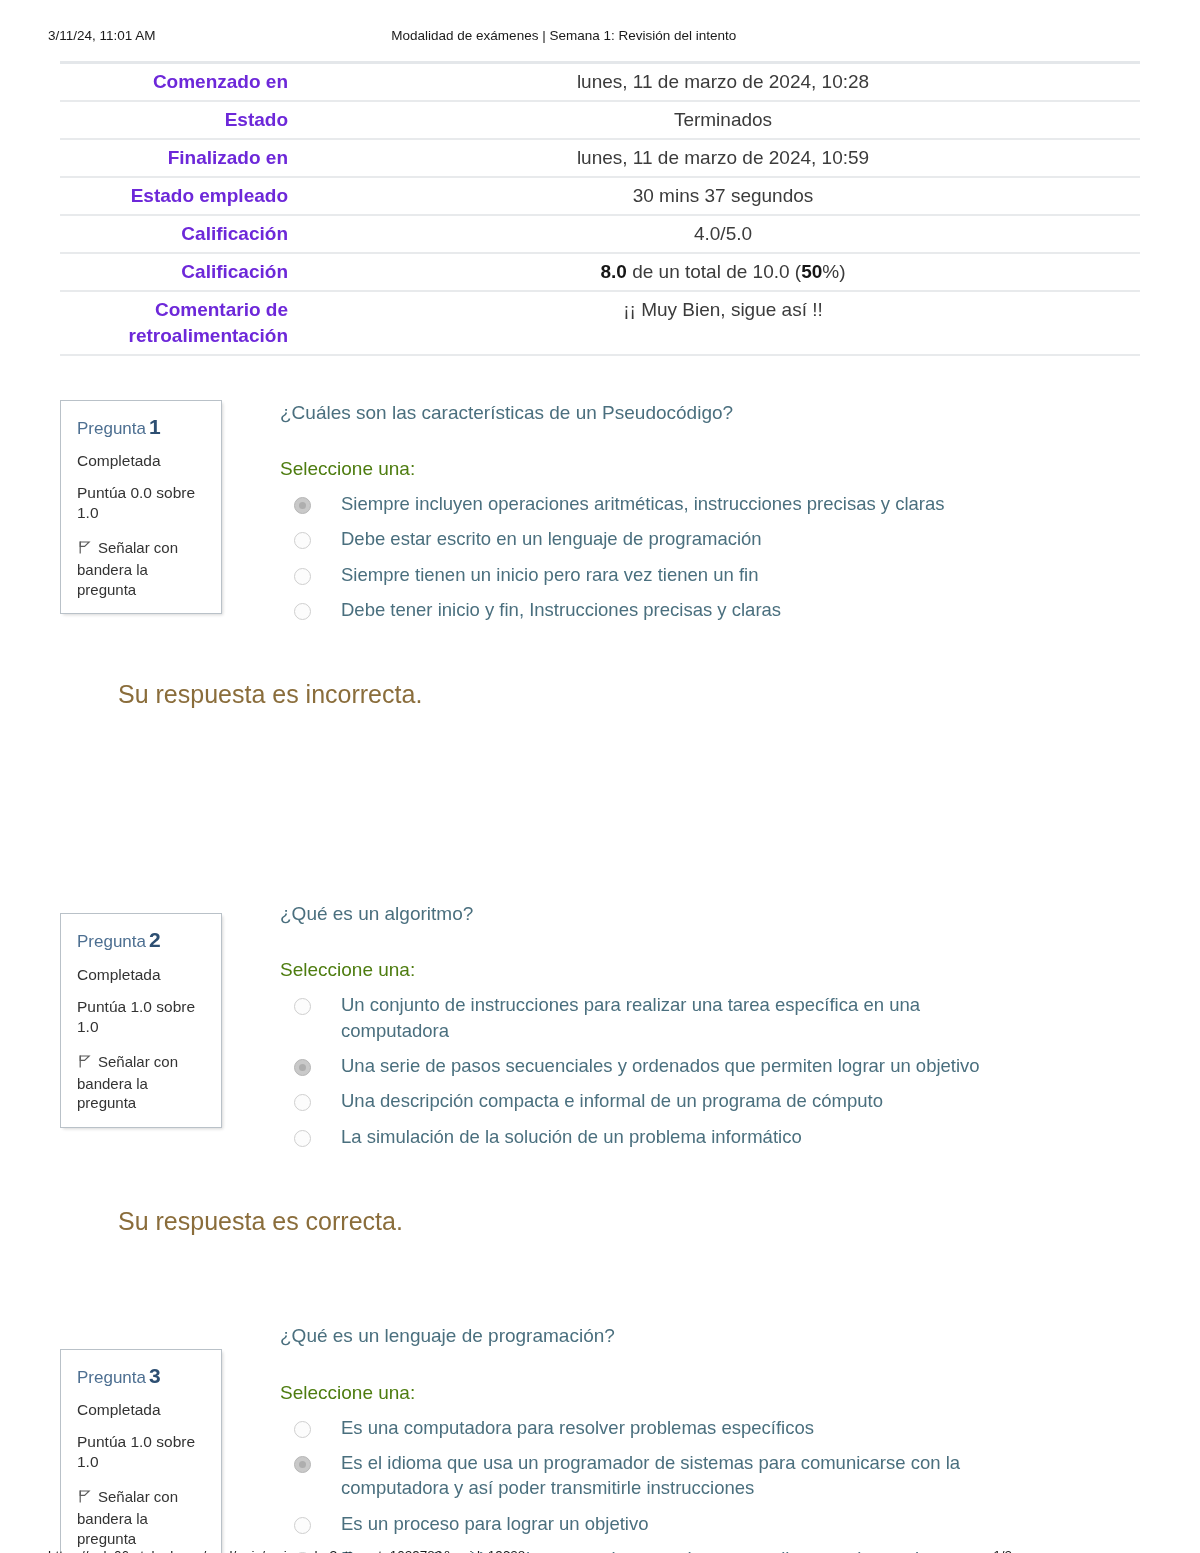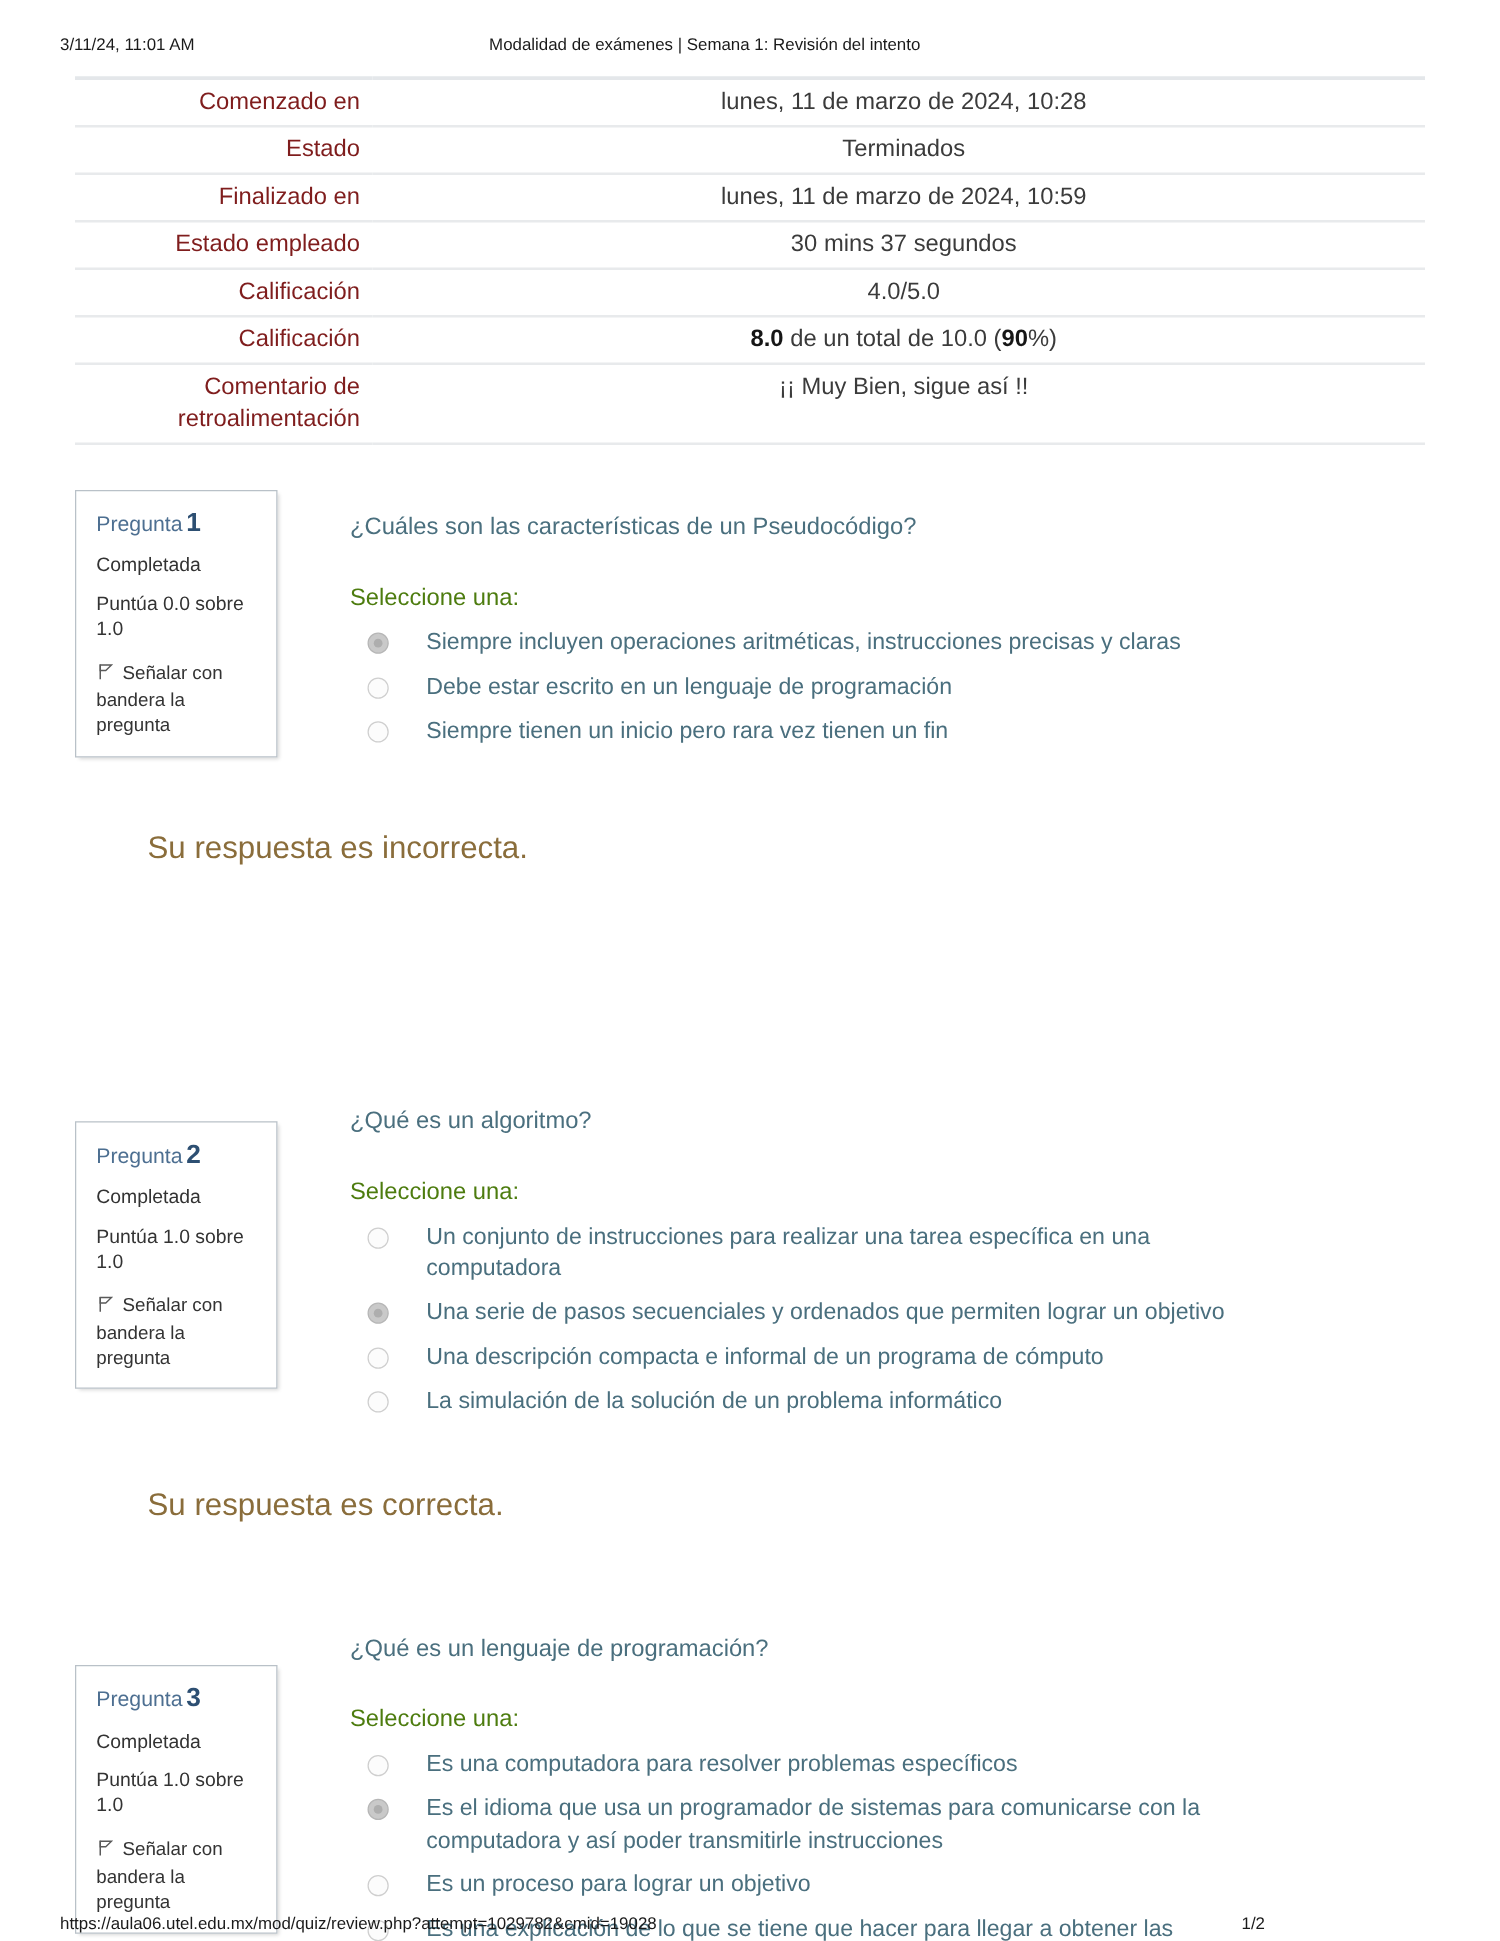--- a/index.html
+++ b/index.html
@@ -58,23 +58,23 @@
   table.summary tr:first-child {
     border-top: 3px solid #e4e7ea;
   }
   table.summary tr:last-child {
     border-bottom: 2px solid #e8eaec;
   }
   table.summary th {
     width: 228px;
     text-align: right;
     vertical-align: top;
-    font-weight: normal;
+    font-weight: bold;
     font-size: 19px;
-    color: #7f1d1d;
+    color: #6d28d9;
     padding: 5px 10px 6px 0;
     line-height: 1.32;
   }
   table.summary td {
     text-align: center;
     vertical-align: top;
     font-size: 19px;
     color: #3b3b3b;
     padding: 5px 0 6px 8px;
     line-height: 1.32;
@@ -259,21 +259,21 @@
         <tr>
           <th>Estado empleado</th>
           <td>30 mins 37 segundos</td>
         </tr>
         <tr>
           <th>Calificación</th>
           <td>4.0/5.0</td>
         </tr>
         <tr>
           <th>Calificación</th>
-          <td><b>8.0</b><span> de un total de 10.0 (</span><b>90</b><span>%)</span></td>
+          <td><b>8.0</b><span> de un total de 10.0 (</span><b>50</b><span>%)</span></td>
         </tr>
         <tr>
           <th>Comentario de retroalimentación</th>
           <td>¡¡ Muy Bien, sigue así !!</td>
         </tr>
       </tbody>
     </table>
   </div>
 
   <div class="questions">
@@ -299,20 +299,24 @@
             <span class="answer-text">Siempre incluyen operaciones aritméticas,  instrucciones precisas y claras</span>
           </li>
           <li>
             <span class="radio"></span>
             <span class="answer-text">Debe estar escrito en un lenguaje de programación</span>
           </li>
           <li>
             <span class="radio"></span>
             <span class="answer-text">Siempre tienen un inicio pero rara vez tienen un fin</span>
           </li>
+          <li>
+            <span class="radio"></span>
+            <span class="answer-text">Debe tener inicio y fin, Instrucciones precisas y claras</span>
+          </li>
         </ul>
       </div>
     </div>
     <div class="fb-gap-1"></div>
     <div class="q-feedback">Su respuesta es incorrecta.</div>
 
     <div class="q-spacer-1"></div>
 
     <div class="question">
       <div class="q-info">

